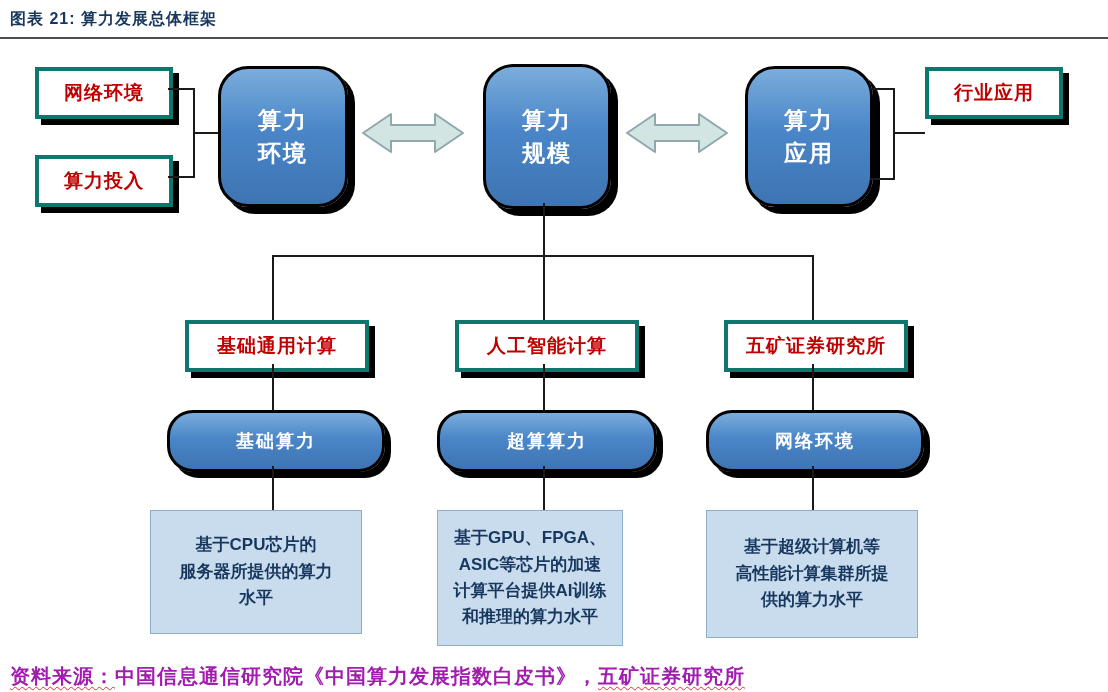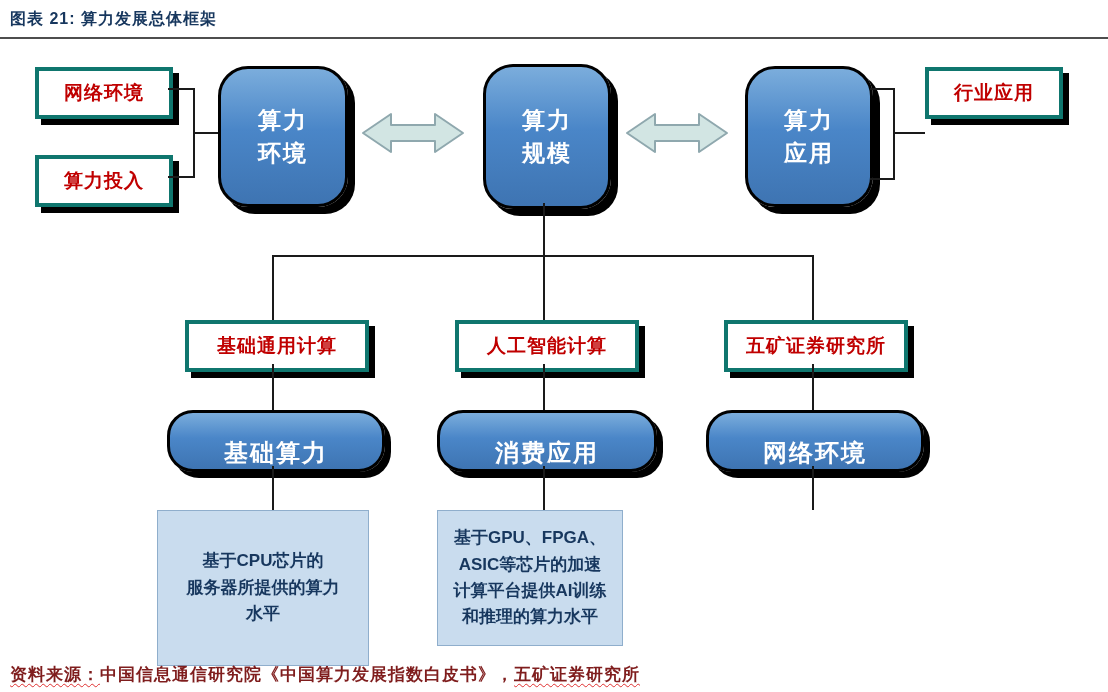--- a/index.html
+++ b/index.html
@@ -16,34 +16,34 @@
 
   
   .bluenode{position:absolute;border:3px solid #000;border-radius:30px;box-shadow:7px 7px 0 #000;
             background:linear-gradient(180deg,#7BADDC 0%,#4A86C8 45%,#3E74B2 100%);
             display:flex;align-items:center;justify-content:center;text-align:center;
             color:#ffffff;font-weight:bold;font-size:23px;line-height:1.4;white-space:pre-line;letter-spacing:2px;}
 
   
   .capsule{position:absolute;border:3px solid #000;border-radius:26px;box-shadow:6px 6px 0 #000;
            background:linear-gradient(180deg,#7BADDC 0%,#4A86C8 45%,#3E74B2 100%);
-           display:flex;align-items:flex-end;justify-content:center;
-           color:#ffffff;font-weight:bold;font-size:24px;letter-spacing:2px;}
+           display:flex;align-items:center;justify-content:center;
+           color:#ffffff;font-weight:bold;font-size:18px;letter-spacing:2px;}
 
   
   .descbox{position:absolute;background:#C9DCEE;border:1px solid #8FAECC;
            display:flex;align-items:center;justify-content:center;text-align:center;
            color:#17375E;font-weight:bold;font-size:17px;line-height:1.55;white-space:pre-line;padding:6px 4px;box-sizing:border-box;}
 
   .line-h{position:absolute;height:2px;background:#1a1a1a;}
   .line-v{position:absolute;width:2px;background:#1a1a1a;}
 
   .arrow{position:absolute;width:106px;height:46px;}
 
-  .source{position:absolute;top:663px;left:10px;font-size:17px;font-weight:bold;color:#7f1d1d;letter-spacing:1px;}
+  .source{position:absolute;top:663px;left:10px;font-size:20px;font-weight:bold;color:#a21caf;letter-spacing:1px;}
   .squiggle{text-decoration:underline;text-decoration-style:wavy;text-decoration-color:#E03131;text-decoration-thickness:1px;text-underline-offset:3px;}
 </style>
 </head>
 <body>
 
 <div class="page">
 
   <div class="caption">图表 21:  算力发展总体框架</div>
   <div class="divider"></div>
 
@@ -92,43 +92,46 @@
   <div class="line-v" style="left:812px;top:255px;height:65px;"></div>
 
   <div class="redbox" style="left:185px;top:320px;width:176px;height:44px;">
     <span>基础通用计算</span>
   </div>
   <div class="line-v" style="left:272px;top:364px;height:46px;"></div>
   <div class="capsule" style="left:167px;top:410px;width:212px;height:56px;">
     <span>基础算力</span>
   </div>
   <div class="line-v" style="left:272px;top:466px;height:44px;"></div>
-  <div class="descbox" style="left:157px;top:510px;width:212px;height:156px;">基于CPU芯片的
+  <div class="descbox" style="left:150px;top:510px;width:212px;height:124px;">基于CPU芯片的
 服务器所提供的算力
 水平</div>
 
   <div class="redbox" style="left:455px;top:320px;width:176px;height:44px;align-items:center;">
     <span>人工智能计算</span>
   </div>
   <div class="line-v" style="left:543px;top:364px;height:46px;"></div>
   <div class="capsule" style="left:437px;top:410px;width:214px;height:56px;">
-    <span>消费应用</span>
+    <span>超算算力</span>
   </div>
   <div class="line-v" style="left:543px;top:466px;height:44px;"></div>
   <div class="descbox" style="left:437px;top:510px;width:186px;height:136px;">基于GPU、FPGA、
 ASIC等芯片的加速
 计算平台提供AI训练
 和推理的算力水平</div>
 
   <div class="redbox" style="left:724px;top:320px;width:176px;height:44px;">
     <span>五矿证券研究所</span>
   </div>
   <div class="line-v" style="left:812px;top:364px;height:46px;"></div>
   <div class="capsule" style="left:706px;top:410px;width:212px;height:56px;">
     <span>网络环境</span>
   </div>
   <div class="line-v" style="left:812px;top:466px;height:44px;"></div>
+  <div class="descbox" style="left:706px;top:510px;width:212px;height:128px;">基于超级计算机等
+高性能计算集群所提
+供的算力水平</div>
 
   <div class="source">
     <span class="squiggle">资料来源：</span><span>中国信息通信研究院《中国算力发展指数白皮书》，</span><span class="squiggle">五矿证券研究所</span>
   </div>
 
 </div>
 
 </body></html>

